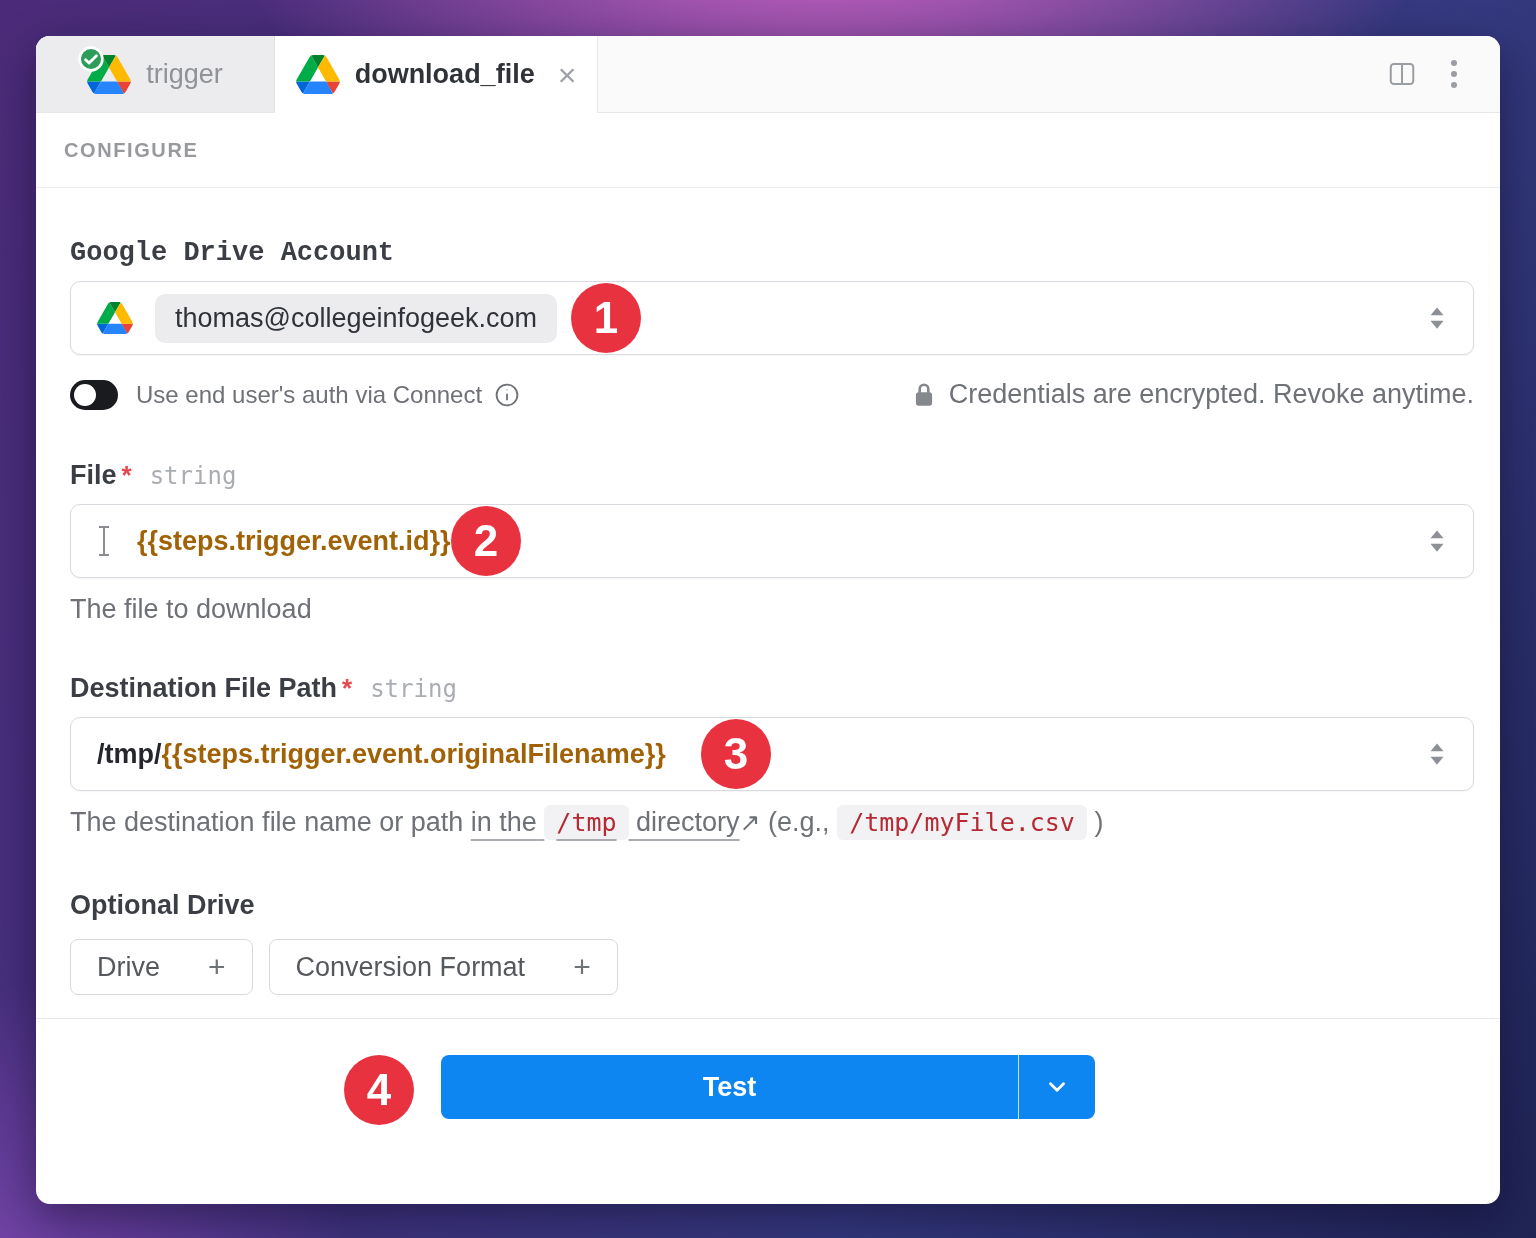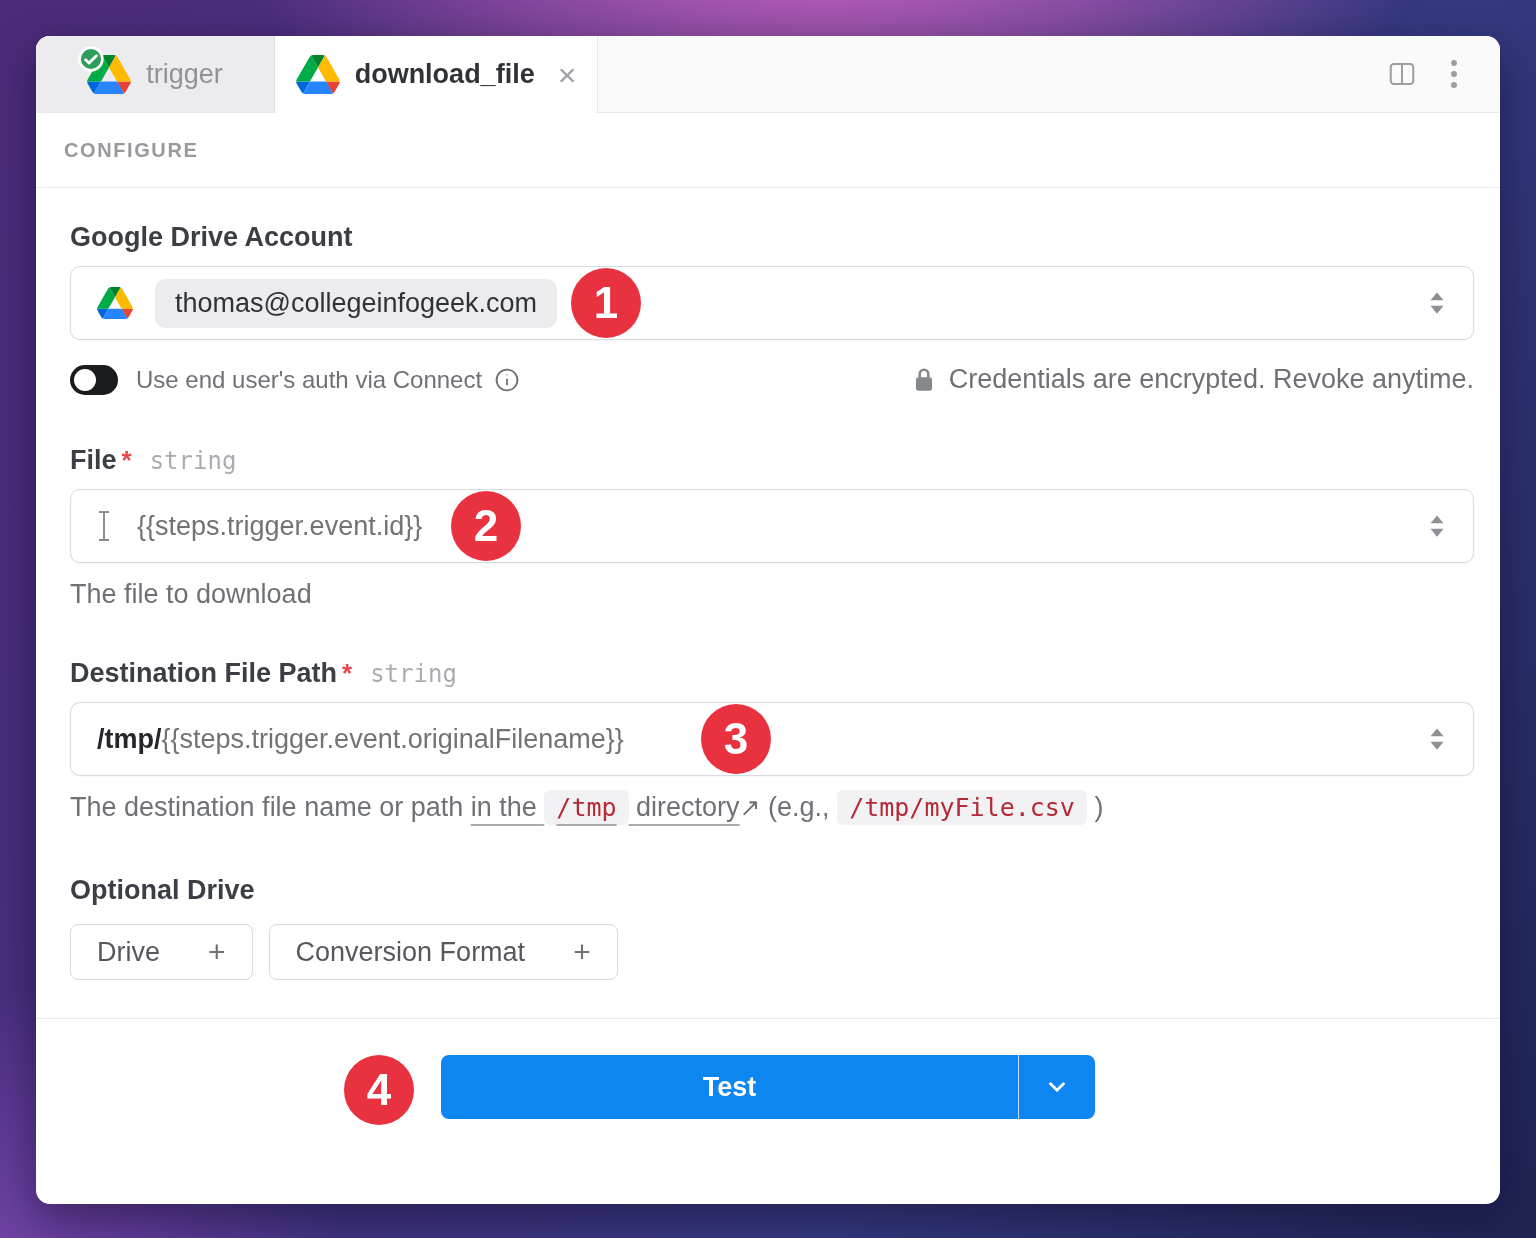--- a/index.html
+++ b/index.html
@@ -51,21 +51,21 @@
   .toggle { width:48px; height:30px; border-radius:16px; background:#1a1b1e; position:relative; cursor:pointer; flex-shrink:0; }
   .knob { position:absolute; left:4px; top:4px; width:22px; height:22px; border-radius:50%; background:#fff; }
   .auth-label { margin-left:18px; font-size:24px; color:#6e7176; }
   .info-icon { margin-left:12px; width:26px; height:26px; cursor:pointer; }
   .auth-spacer { flex:1; }
   .cred-note { display:flex; align-items:center; gap:12px; font-size:27px; color:#6e7176; }
   .lock-icon { width:26px; height:28px; }
   .mt-file { margin-top:50px; }
   .mt-dest { margin-top:48px; }
   .ibeam-icon { width:14px; height:32px; margin-right:26px; flex-shrink:0; }
-  .tpl { color:#737373; font-weight:400; font-size:27px; white-space:nowrap; }
+  .tpl { color:#a16207; font-weight:700; font-size:27px; white-space:nowrap; }
   .path-prefix { color:#24262b; font-weight:700; font-size:27px; }
   .help { margin-top:16px; font-size:27px; color:#6e7176; }
   .code-chip { font-family:"DejaVu Sans Mono", monospace; background:#f2f2f4; color:#b42b35; border-radius:6px; padding:3px 12px; font-size:25px; }
   .dir-link { text-decoration:underline; text-decoration-thickness:2px; text-underline-offset:8px; text-decoration-color:#a8abaf; color:#6e7176; cursor:pointer; }
   .arrow-ne { font-size:25px; color:#6e7176; }
   .opt-heading { margin-top:52px; font-size:27px; font-weight:700; color:#3b3e44; }
   .opt-row { margin-top:18px; display:flex; gap:16px; }
   .opt-btn { border:1px solid #d8dadf; border-radius:8px; background:#fff; display:flex; align-items:center; padding:0 26px; height:56px;
              font-size:27px; color:#55585d; gap:48px; cursor:pointer; }
   .plus { font-size:30px; color:#6e7176; font-weight:400; }
@@ -134,21 +134,21 @@
         </span>
       </div>
     </div>
 
     <div class="configure-row">
       <span>CONFIGURE</span>
     </div>
 
     <div class="form-body">
 
-      <div class="field-label-row" style="margin-top:34px;">
+      <div class="field-label-row" style="margin-top:50px;font-family:Liberation Mono, monospace;">
         <span class="field-label">Google Drive Account</span>
       </div>
       <div class="select-input">
         <span class="drive-wrap" style="width:36px;height:32px;">
           <svg style="width:36px;height:32px;" viewBox="0 0 87.3 78">
             <path d="m6.6 66.85 3.85 6.65c.8 1.4 1.95 2.5 3.3 3.3l13.75-23.8h-27.5c0 1.55.4 3.1 1.2 4.5z" fill="#0066da"></path>
             <path d="m43.65 25-13.75-23.8c-1.35.8-2.5 1.9-3.3 3.3l-25.4 44a9.06 9.06 0 0 0 -1.2 4.5h27.5z" fill="#00ac47"></path>
             <path d="m73.55 76.8c1.35-.8 2.5-1.9 3.3-3.3l1.6-2.75 7.65-13.25c.8-1.4 1.2-2.95 1.2-4.5h-27.502l5.852 11.5z" fill="#ea4335"></path>
             <path d="m43.65 25 13.75-23.8c-1.35-.8-2.9-1.2-4.5-1.2h-18.5c-1.6 0-3.15.45-4.5 1.2z" fill="#00832d"></path>
             <path d="m59.8 53h-32.3l-13.75 23.8c1.35.8 2.9 1.2 4.5 1.2h50.8c1.6 0 3.15-.45 4.5-1.2z" fill="#2684fc"></path>

